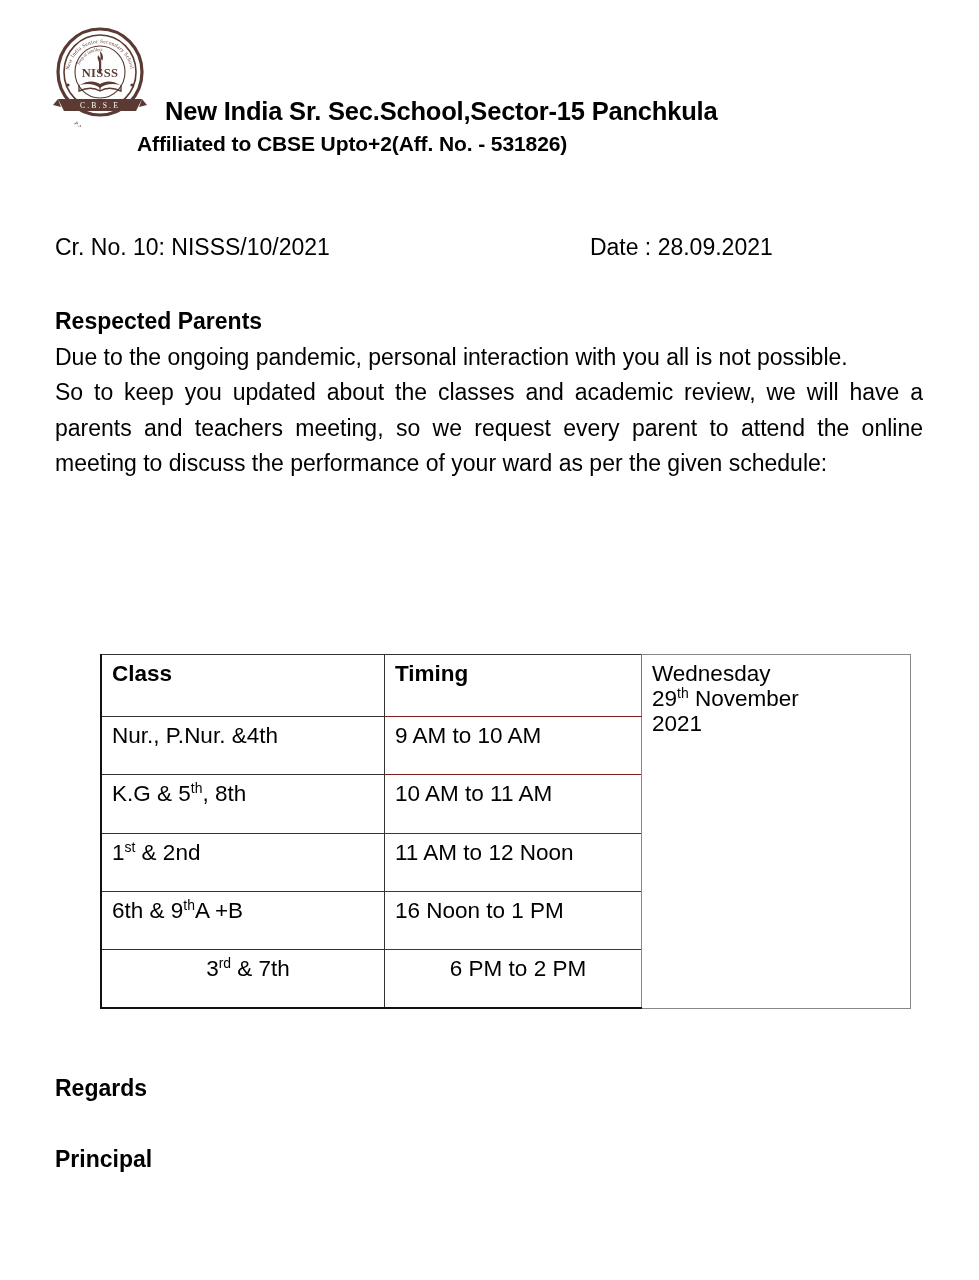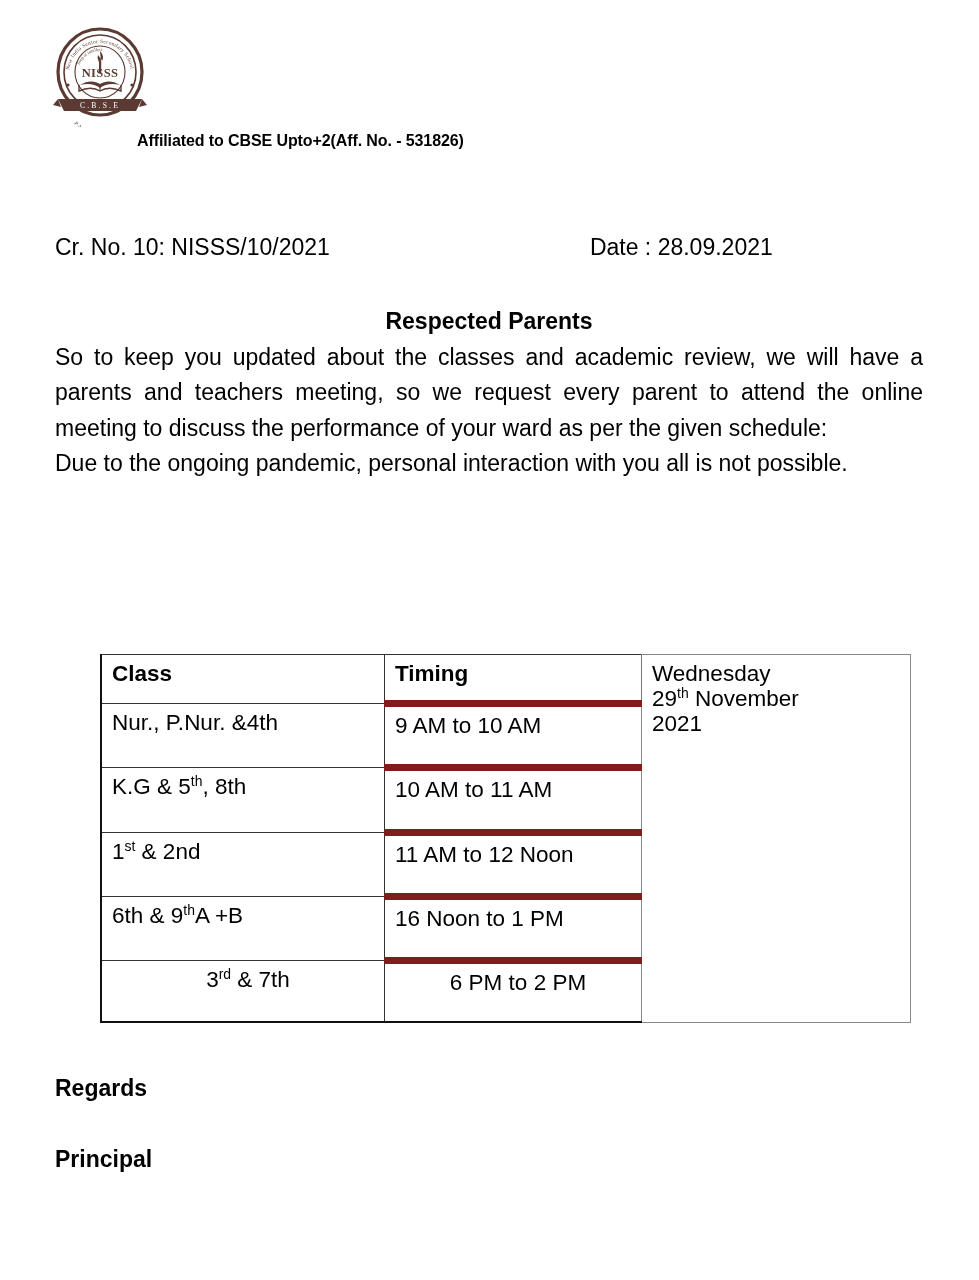--- a/index.html
+++ b/index.html
@@ -40,21 +40,21 @@
     font-size: 25.5px;
     font-weight: bold;
     letter-spacing: -0.2px;
     white-space: nowrap;
     line-height: 1;
   }
   .affiliation {
     position: absolute;
     left: 137px;
     top: 133px;
-    font-size: 16px;
+    font-size: 21px;
     font-weight: bold;
     letter-spacing: -0.1px;
     white-space: nowrap;
     line-height: 1;
   }
 
   
   .ref-line {
     position: absolute;
     left: 55px;
@@ -76,21 +76,20 @@
     position: absolute;
     left: 55px;
     top: 304px;
     width: 868px;
     font-size: 23px;
     line-height: 35.5px;
   }
   .salutation {
     font-weight: bold;
     margin: 0;
-    text-align: center;
   }
   .para {
     margin: 0;
     text-align: justify;
     text-justify: inter-word;
   }
 
   
   .schedule-wrap {
     position: absolute;
@@ -107,24 +106,24 @@
   table.schedule th {
     font-size: 22.5px;
     font-weight: normal;
     text-align: left;
     vertical-align: top;
     padding: 6px 0 26px 10px;
     line-height: 1.12;
   }
   table.schedule th {
     font-weight: bold;
-    padding-bottom: 14px;
+    padding-bottom: 30px;
   }
   .col-class  { width: 272px; border-left: 2px solid #111; border-right: 1px solid #333; border-bottom: 1px solid #333; }
-  .col-timing { width: 246px; border-right: 1px solid #777; border-bottom: 7px solid #7f1d1d; }
+  .col-timing { width: 246px; border-right: 1px solid #777; border-bottom: 1px solid #7f1d1d; }
   tr.first-row .col-class,
   tr.first-row .col-timing { border-top: 1px solid #333; }
   tr.last-row .col-class,
   tr.last-row .col-timing { border-bottom: 2px solid #111; text-align: center; }
 
   td.col-day {
     width: 258px;
     text-align: center;
     vertical-align: middle;
     border: 1px solid #888;
@@ -190,32 +189,33 @@
       <path d="M 90 72 L 95 78 L 87 80 Z" fill="#5a3a32"></path>
       <text x="48" y="81" text-anchor="middle" font-family="'Liberation Serif', serif" font-size="7.6" fill="#ffffff" letter-spacing="2.2">C.B.S.E</text>
 
       <path id="botarc" d="M 16 84 A 33 33 0 0 0 80 84" fill="none"></path>
       <text font-family="'Liberation Serif', serif" font-size="5.6" fill="#5a3a32" letter-spacing="1.6">
         <textPath href="#botarc" startOffset="16%">PANCHKULA</textPath>
       </text>
     </svg>
   </div>
 
+  <div class="school-title">New India Sr. Sec.School,Sector-15 Panchkula</div>
 
   <div class="affiliation">Affiliated to CBSE Upto+2(Aff. No. - 531826)</div>
 </div>
 
 <div class="ref-line">
   <span class="ref-no">Cr. No. 10: NISSS/10/2021</span><span class="ref-date">Date : 28.09.2021</span>
 </div>
 
 <div class="body-block">
   <p class="salutation">Respected Parents</p>
+  <p class="para">Due to the ongoing pandemic, personal interaction with you all is not possible.</p>
   <p class="para">So to keep you updated about the classes and academic review, we will have a parents and teachers meeting, so we request every parent to attend the online meeting to discuss the performance of your ward as per the given schedule:</p>
-  <p class="para">Due to the ongoing pandemic, personal interaction with you all is not possible.</p>
 </div>
 
 <div class="schedule-wrap">
   <table class="schedule">
     <tbody>
       <tr class="first-row">
         <th class="col-class">Class</th>
         <th class="col-timing">Timing</th>
         <td class="col-day" rowspan="6">
           <span class="day-text">Wednesday</span>

